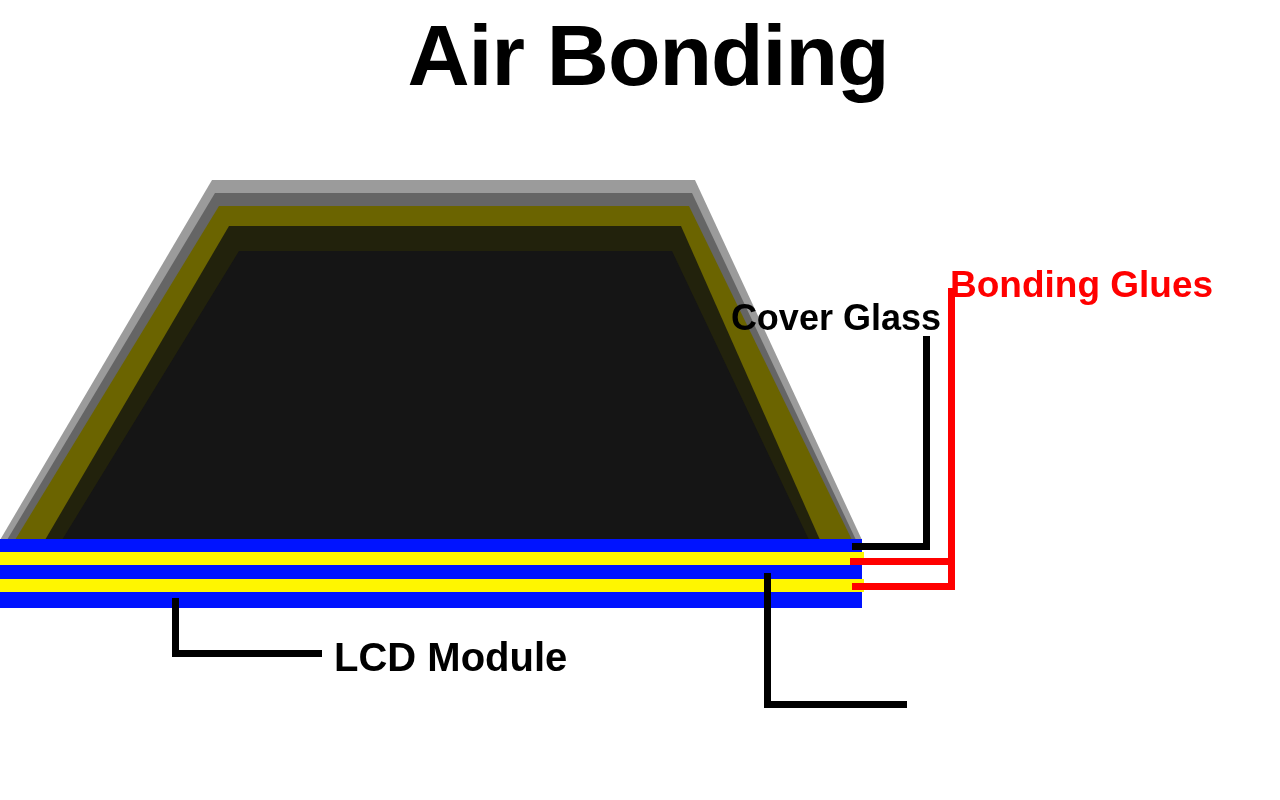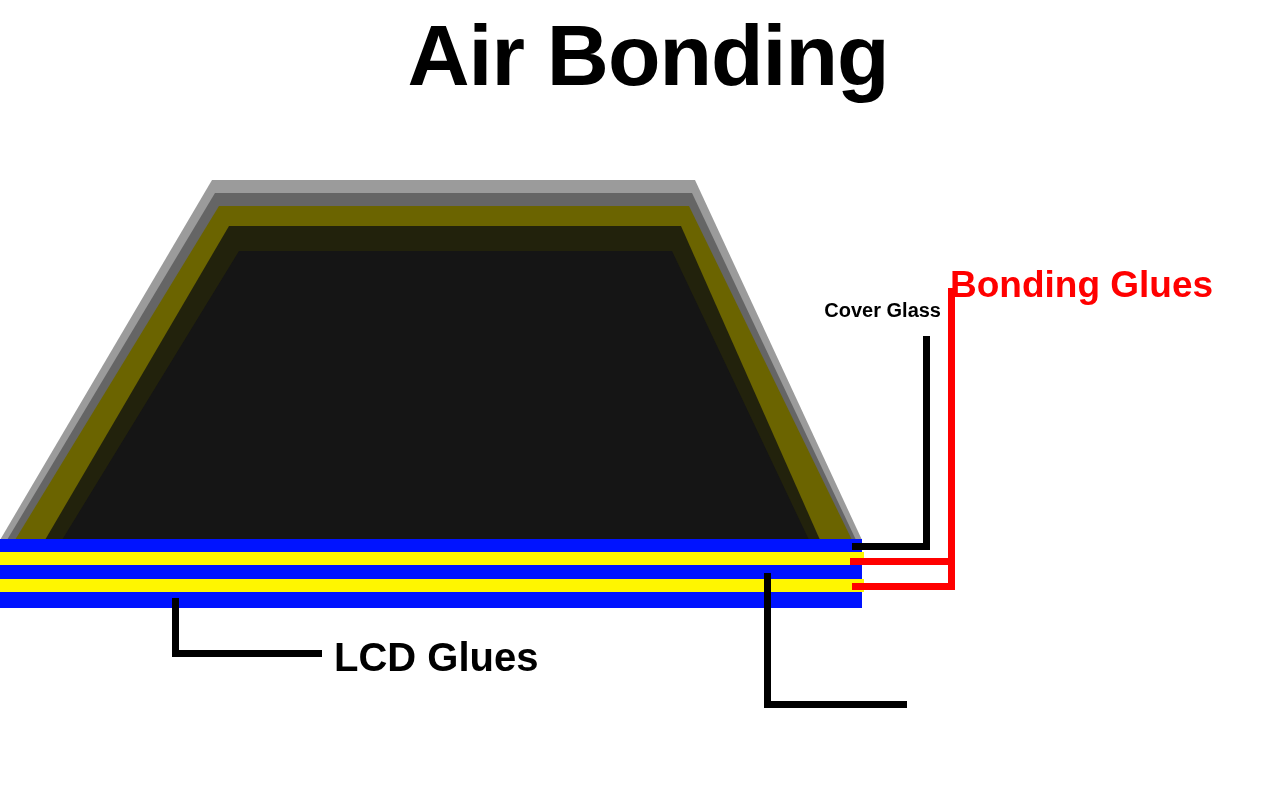--- a/index.html
+++ b/index.html
@@ -41,21 +41,21 @@
   }
   .label-bonding-glues {
     top: 246px;
     left: 950px;
     font-size: 37px;
     margin-top: 20px;
   }
   .label-cover-glass {
     top: 300px;
     right: 339px;
-    font-size: 20px;
+    font-size: 36px;
   }
   .label-lcd-module {
     top: 637px;
     left: 334px;
     font-size: 40px;
   }
   .label-touchscreen {
     top: 678px;
     left: 915px;
     font-size: 38px;
@@ -89,16 +89,16 @@
 
     <path d="M767.5,573 L767.5,704.5 L907,704.5" fill="none" stroke-width="7" stroke="#000000"></path>
 
     <path d="M175.5,598 L175.5,653.5 L322,653.5" fill="none" stroke-width="7" stroke="#000000"></path>
   </svg>
 
   <div class="label label-bonding-glues" style="color: rgb(255, 0, 0);">Bonding Glues</div>
 
   <div class="label label-cover-glass" style="color: rgb(0, 0, 0);">Cover Glass</div>
 
-  <div class="label label-lcd-module" style="color: rgb(0, 0, 0);">LCD Glues</div>
+  <div class="label label-lcd-module" style="color: rgb(0, 0, 0);">LCD Module</div>
 
 
 </div>
 
 </body></html>

